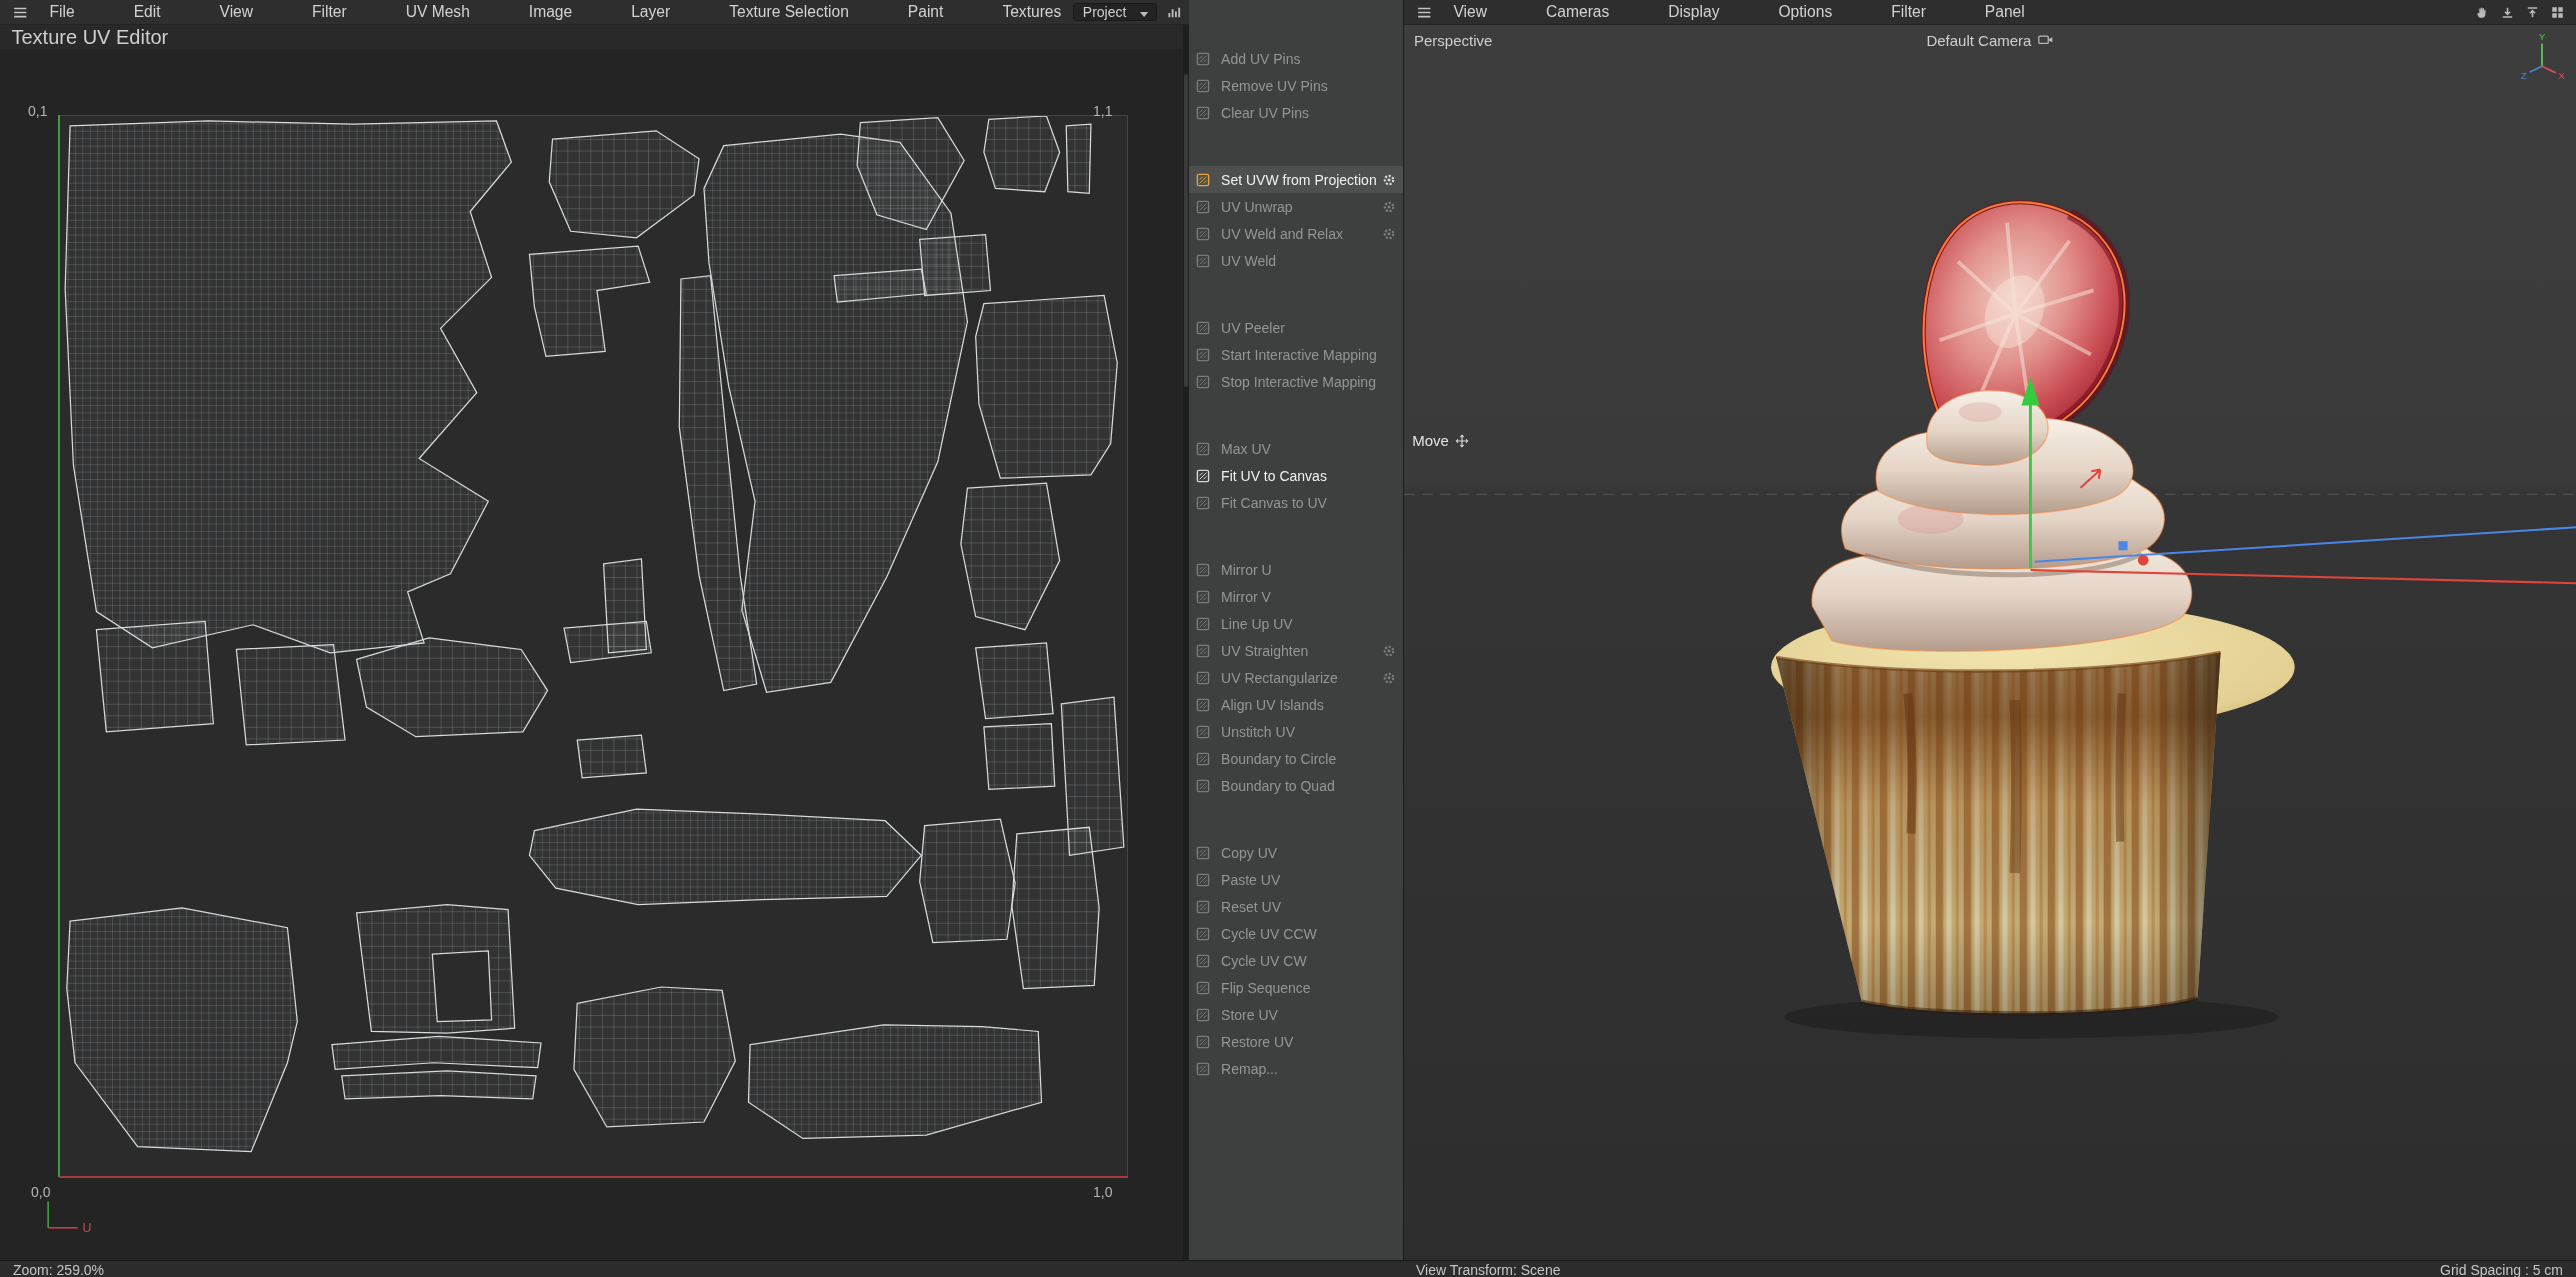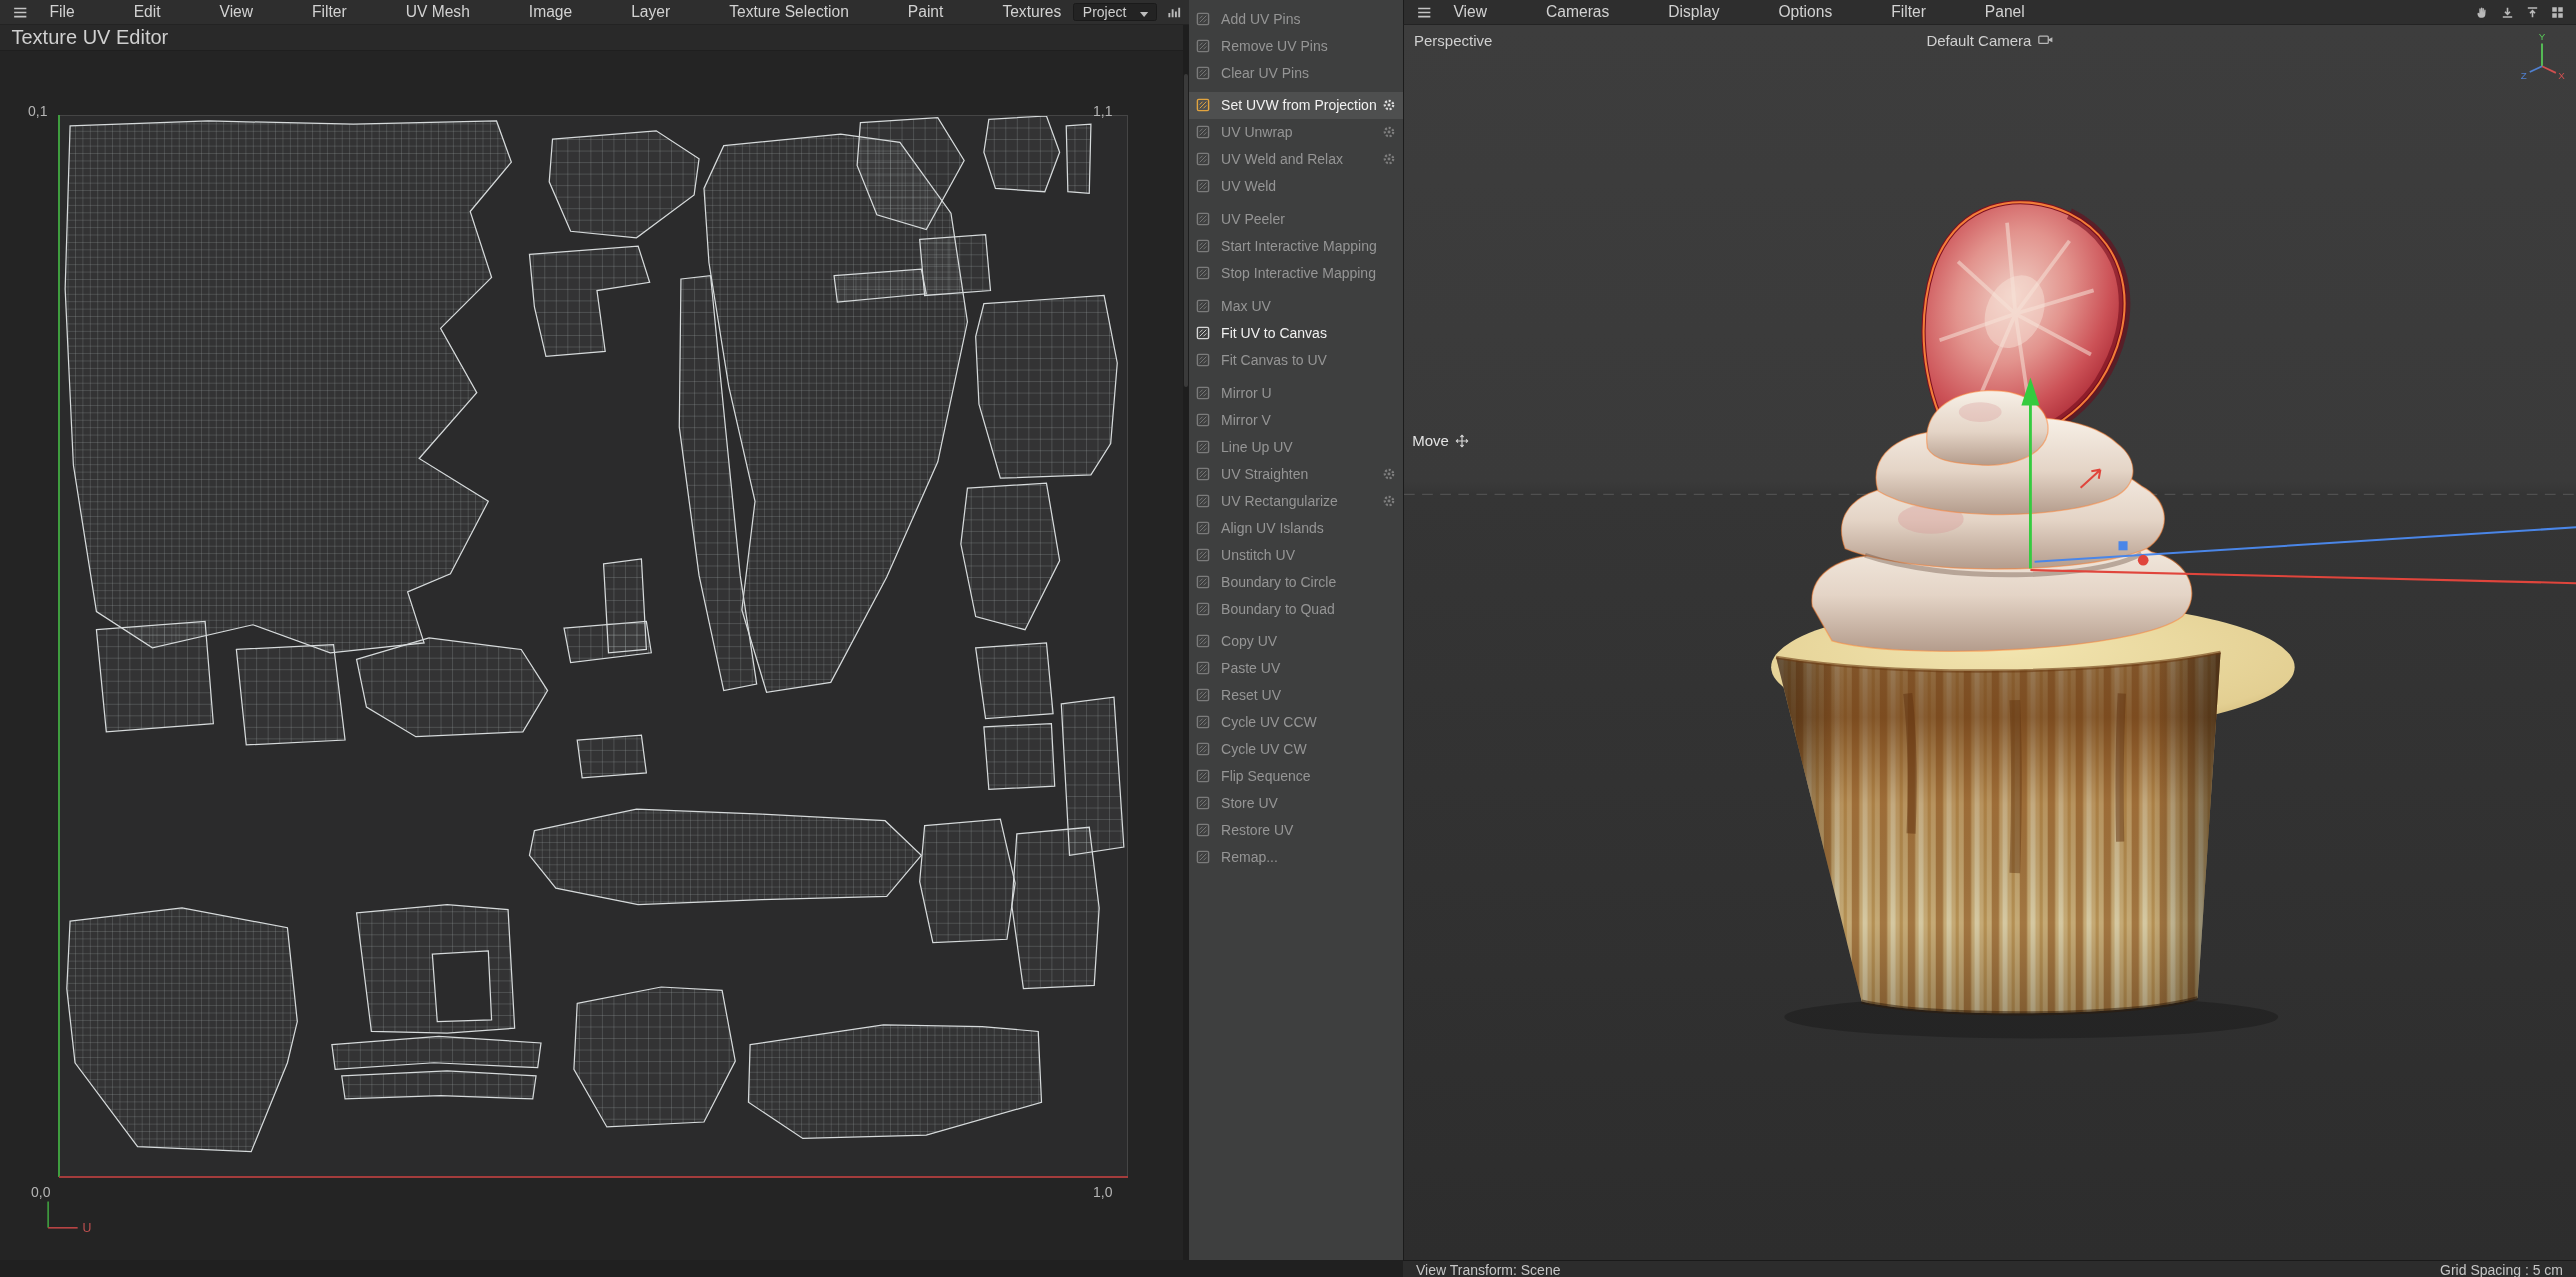--- a/index.html
+++ b/index.html
@@ -36,21 +36,21 @@
   .axis-red{position:absolute;left:59px;top:1125px;width:1069px;height:1.6px;background:#a43c3c;}
   .uv-axis{position:absolute;left:38px;top:1144px;}
   #uv-scroll{position:absolute;left:1183px;top:25px;width:5.8px;height:1235px;background:#1e1e1e;}
   #uv-scroll .scroll-thumb{position:absolute;left:0.8px;top:49px;width:4.1px;height:313px;background:#3a3a3a;border-radius:2.5px;}
   #left-status{position:absolute;left:0;top:1260px;width:1403px;height:18px;background:#2c2c2c;
     border-top:0.8px solid #1a1a1a;color:#c6c6c6;font-size:14px;display:flex;align-items:center;padding-left:13px;}
 
   
   #cmd-panel{position:absolute;left:1189px;top:0;width:214px;height:1260px;background:#3e3f3f;
     padding-top:5px;overflow:hidden;}
-  .cmd-group{margin-bottom:5.8px;}
+  .cmd-group{margin-bottom:5.8px;margin-top:40px;}
   .cmd-row{height:27px;display:flex;align-items:center;padding:0 7.4px;color:#959595;font-size:14px;}
   .cmd-icon{width:17.3px;display:inline-flex;color:#7b7b7b;margin-right:7.4px;flex:none;}
   .cmd-label{flex:1;white-space:nowrap;overflow:hidden;}
   .cmd-gear{width:16.5px;display:inline-flex;justify-content:flex-end;color:#7e7e7e;flex:none;}
   .cmd-row.enabled{color:#f1f1f1;}
   .cmd-row.enabled .cmd-icon{color:#d6d6d6;}
   .cmd-row.enabled .cmd-gear{color:#dcdcdc;}
   .cmd-row.highlighted{background:#4e4f4f;}
   .cmd-row.highlighted .cmd-icon{color:#e2a43f;}
 
@@ -186,20 +186,23 @@
       <line x1="12" y1="40" x2="12" y2="8" stroke="#3f9d3f" stroke-width="2"></line>
       <line x1="12" y1="40" x2="48" y2="40" stroke="#b84444" stroke-width="2"></line>
       <text x="54" y="45" font-size="15" fill="#c05050">U</text>
     </svg>
   </div>
 
   <div id="uv-scroll">
       <div class="scroll-thumb"></div>
     </div>
 
+  <div id="left-status">
+    <span>Zoom: 259.0%</span>
+  </div>
 
   <div id="cmd-panel">
     <div id="cmd-groups">
         <div class="cmd-group">
           <div class="cmd-row">
             <span class="cmd-icon">
               <svg width="14" height="14" viewBox="0 0 16 16">
                 <rect x="1.6" y="1.6" width="12.8" height="12.8" rx="1.5" fill="none" stroke="currentColor" stroke-width="1.6"></rect>
                 <path d="M4.2 11.8 11.8 4.2M4.2 7.5 7.5 4.2M8.5 11.8 11.8 8.5" stroke="currentColor" stroke-width="1.1" fill="none"></path>
               </svg>

